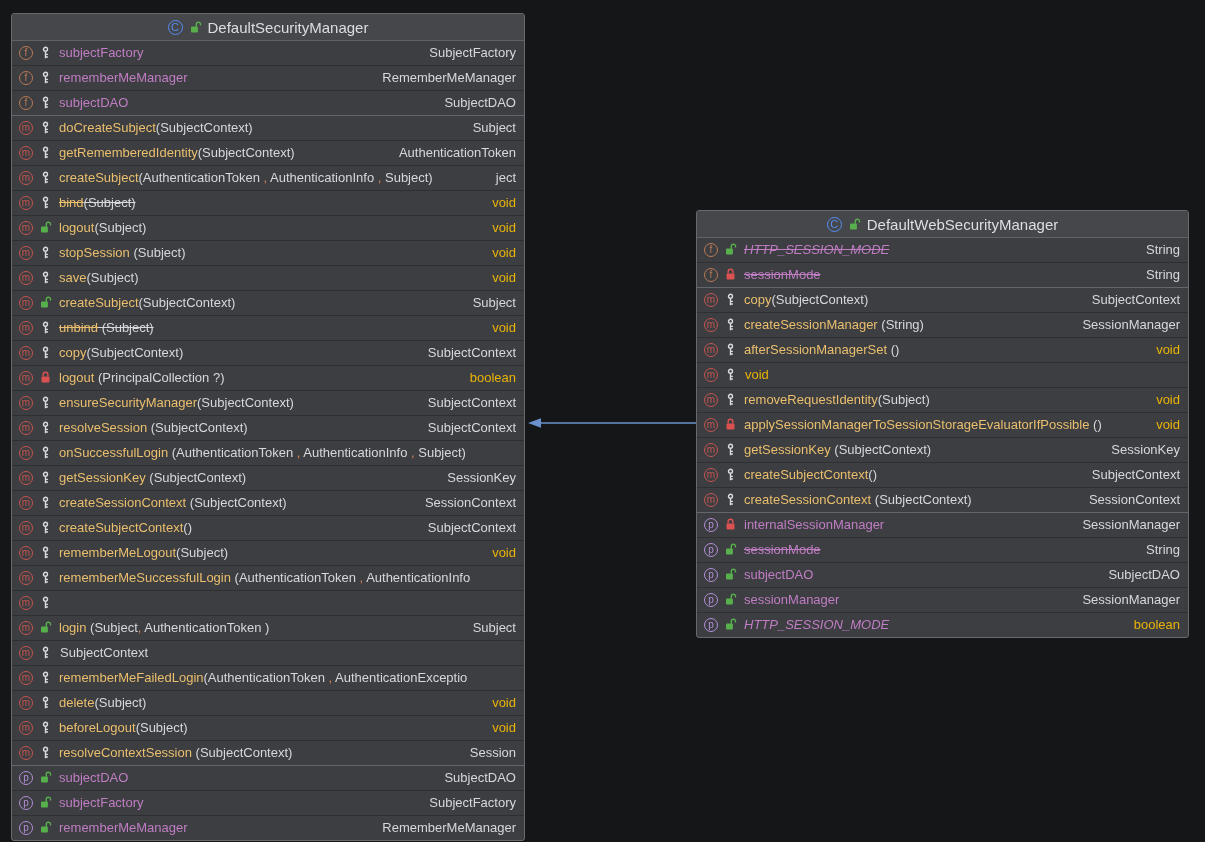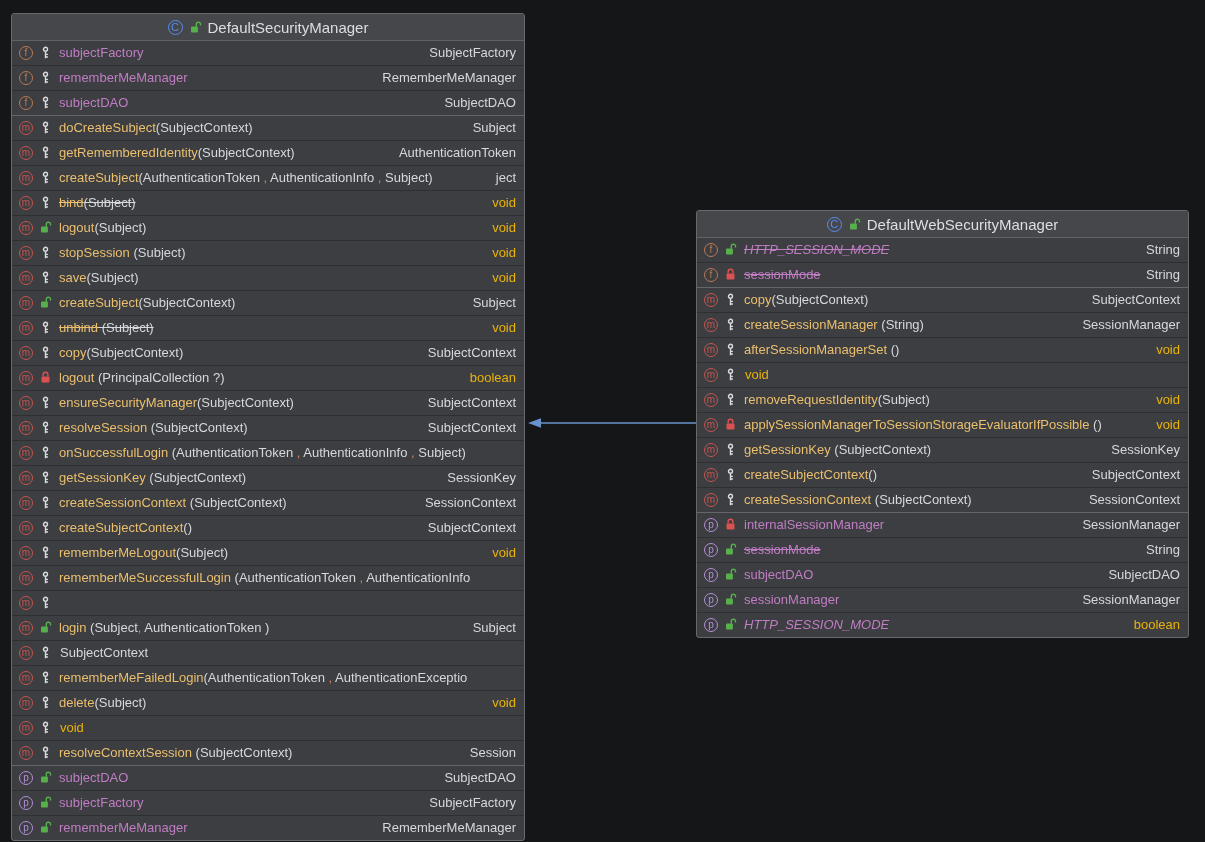--- a/index.html
+++ b/index.html
@@ -309,20 +309,21 @@
           </svg>
           <span class="sig"><span class="mname">delete</span><span class="mparams">(Subject)</span></span>
           <span class="ret prim">void</span>
         </div>
         <div class="row">
           <span class="micon" style="color:#C75450;border-color:#C75450">m</span>
           <svg class="vis" viewBox="0 0 13 13">
             <circle cx="6.5" cy="3.3" r="2" fill="none" stroke="#D9DBDD" stroke-width="1.4"></circle>
             <path d="M6.5 5.3 V12.2 M6.5 8.4 h2.4 M6.5 11 h2.4" fill="none" stroke="#D9DBDD" stroke-width="1.4"></path>
           </svg>
+          <span class="sig"><span class="mname">beforeLogout</span><span class="mparams">(Subject)</span></span>
           <span class="ret prim">void</span>
         </div>
         <div class="row">
           <span class="micon" style="color:#C75450;border-color:#C75450">m</span>
           <svg class="vis" viewBox="0 0 13 13">
             <circle cx="6.5" cy="3.3" r="2" fill="none" stroke="#D9DBDD" stroke-width="1.4"></circle>
             <path d="M6.5 5.3 V12.2 M6.5 8.4 h2.4 M6.5 11 h2.4" fill="none" stroke="#D9DBDD" stroke-width="1.4"></path>
           </svg>
           <span class="sig"><span class="mname">resolveContextSession</span><span class="mparams"> (SubjectContext)</span></span>
           <span class="ret">Session</span>

